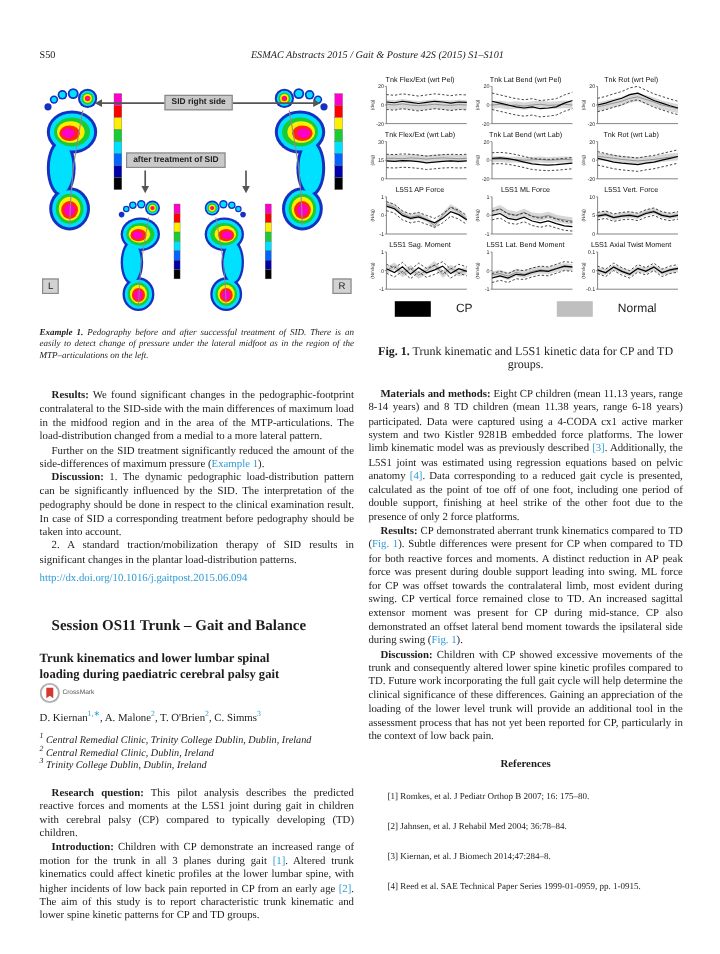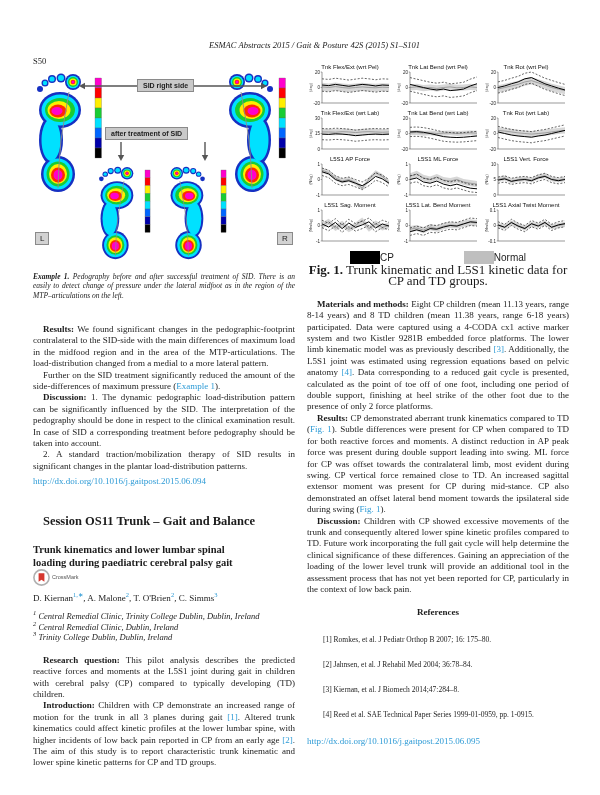--- a/index.html
+++ b/index.html
@@ -1,20 +1,20 @@
 <!DOCTYPE html>
 <html><head>
 <meta charset="utf-8">
 <style>
   html,body{margin:0;padding:0;}
   body{width:600px;height:795px;background:#fff;color:#1c1c1c;
        font-family:"Liberation Serif", serif;position:relative;overflow:hidden;}
   .sheet{position:relative;width:600px;height:795px;}
   .header{position:relative;height:16px;margin:40px 33px 6px 33px;font-size:8.5px;}
-  .folio{position:absolute;left:0;top:16px;}
+  .folio{position:absolute;left:0;top:0;}
   .runhead{position:absolute;left:0;right:0;top:0;text-align:center;font-style:italic;color:#222;padding-left:29px;}
   .cols{display:flex;gap:12px;padding:0 33px;}
   .col{width:262px;flex:0 0 262px;}
   p{margin:0;text-indent:10px;text-align:justify;font-size:9px;line-height:11.4px;}
   .b{font-weight:bold;}
   .link{color:#2E9BD6;}
   .doi{font-size:9px;color:#2E9BD6;margin-top:4px;text-indent:0;text-align:left;word-break:break-all;}
   
   .exfig{position:relative;width:260px;height:200px;margin-top:4px;}
   .exfig svg{position:absolute;left:0;top:0;}
@@ -32,23 +32,23 @@
   sup{font-size:6.5px;line-height:0;}
   .affils{margin-top:7px;}
   .affil{font-style:italic;font-size:8.5px;line-height:10.6px;text-indent:0;text-align:left;}
   .crossmark{display:flex;align-items:center;gap:2px;}
   
   .fig1{margin-top:2px;}
   .fig1-grid{display:grid;grid-template-columns:repeat(3,1fr);column-gap:2px;row-gap:3px;}
   .panel{display:flex;flex-direction:column;align-items:center;}
   .panel-title{font-family:"Liberation Sans",sans-serif;font-size:6px;color:#111;margin-bottom:0px;white-space:nowrap;}
   .legend{display:flex;justify-content:center;gap:70px;align-items:center;margin-top:6px;}
-  .legend-item{display:flex;align-items:center;gap:0;font-family:"Liberation Sans",sans-serif;font-size:10px;}
+  .legend-item{display:flex;align-items:center;gap:21px;font-family:"Liberation Sans",sans-serif;font-size:10px;}
   .swatch{width:30px;height:13px;display:inline-block;}
-  .fig1-caption{font-size:13px;text-align:center;text-indent:0;margin-top:0;}
+  .fig1-caption{font-size:10px;text-align:center;text-indent:0;margin-top:24px;}
   .refhead{font-size:9px;font-weight:bold;margin-top:12px;text-indent:0;text-align:center;}
   .ref{font-size:7.5px;line-height:9.2px;text-indent:-9px;padding-left:9px;text-align:left;margin:16px;}
   .mt12{margin-top:12px;}
 </style>
 </head>
 <body>
 
 <div class="sheet">
 
   <div class="header">
@@ -517,16 +517,15 @@
         <p><span class="b">Results:</span><span class=""> CP demonstrated aberrant trunk kinematics compared to TD (</span><span class="link">Fig. 1</span><span class="">). Subtle differences were present for CP when compared to TD for both reactive forces and moments. A distinct reduction in AP peak force was present during double support leading into swing. ML force for CP was offset towards the contralateral limb, most evident during swing. CP vertical force remained close to TD. An increased sagittal extensor moment was present for CP during mid-stance. CP also demonstrated an offset lateral bend moment towards the ipsilateral side during swing (</span><span class="link">Fig. 1</span><span class="">).</span></p>
         <p><span class="b">Discussion:</span><span class=""> Children with CP showed excessive movements of the trunk and consequently altered lower spine kinetic profiles compared to TD. Future work incorporating the full gait cycle will help determine the clinical significance of these differences. Gaining an appreciation of the loading of the lower level trunk will provide an additional tool in the assessment process that has not yet been reported for CP, particularly in the context of low back pain.</span></p>
       </div>
 
       <p class="refhead">References</p>
       <p class="ref">[1] Romkes, et al. J Pediatr Orthop B 2007; 16: 175–80.</p>
       <p class="ref">[2] Jahnsen, et al. J Rehabil Med 2004; 36:78–84.</p>
       <p class="ref">[3] Kiernan, et al. J Biomech 2014;47:284–8.</p>
       <p class="ref">[4] Reed et al. SAE Technical Paper Series 1999-01-0959, pp. 1-0915.</p>
 
-      <p class="doi">http://dx.doi.org/10.1016/j.gaitpost.2015.06.095</p>
     </div>
   </div>
 </div>
 
 </body></html>

